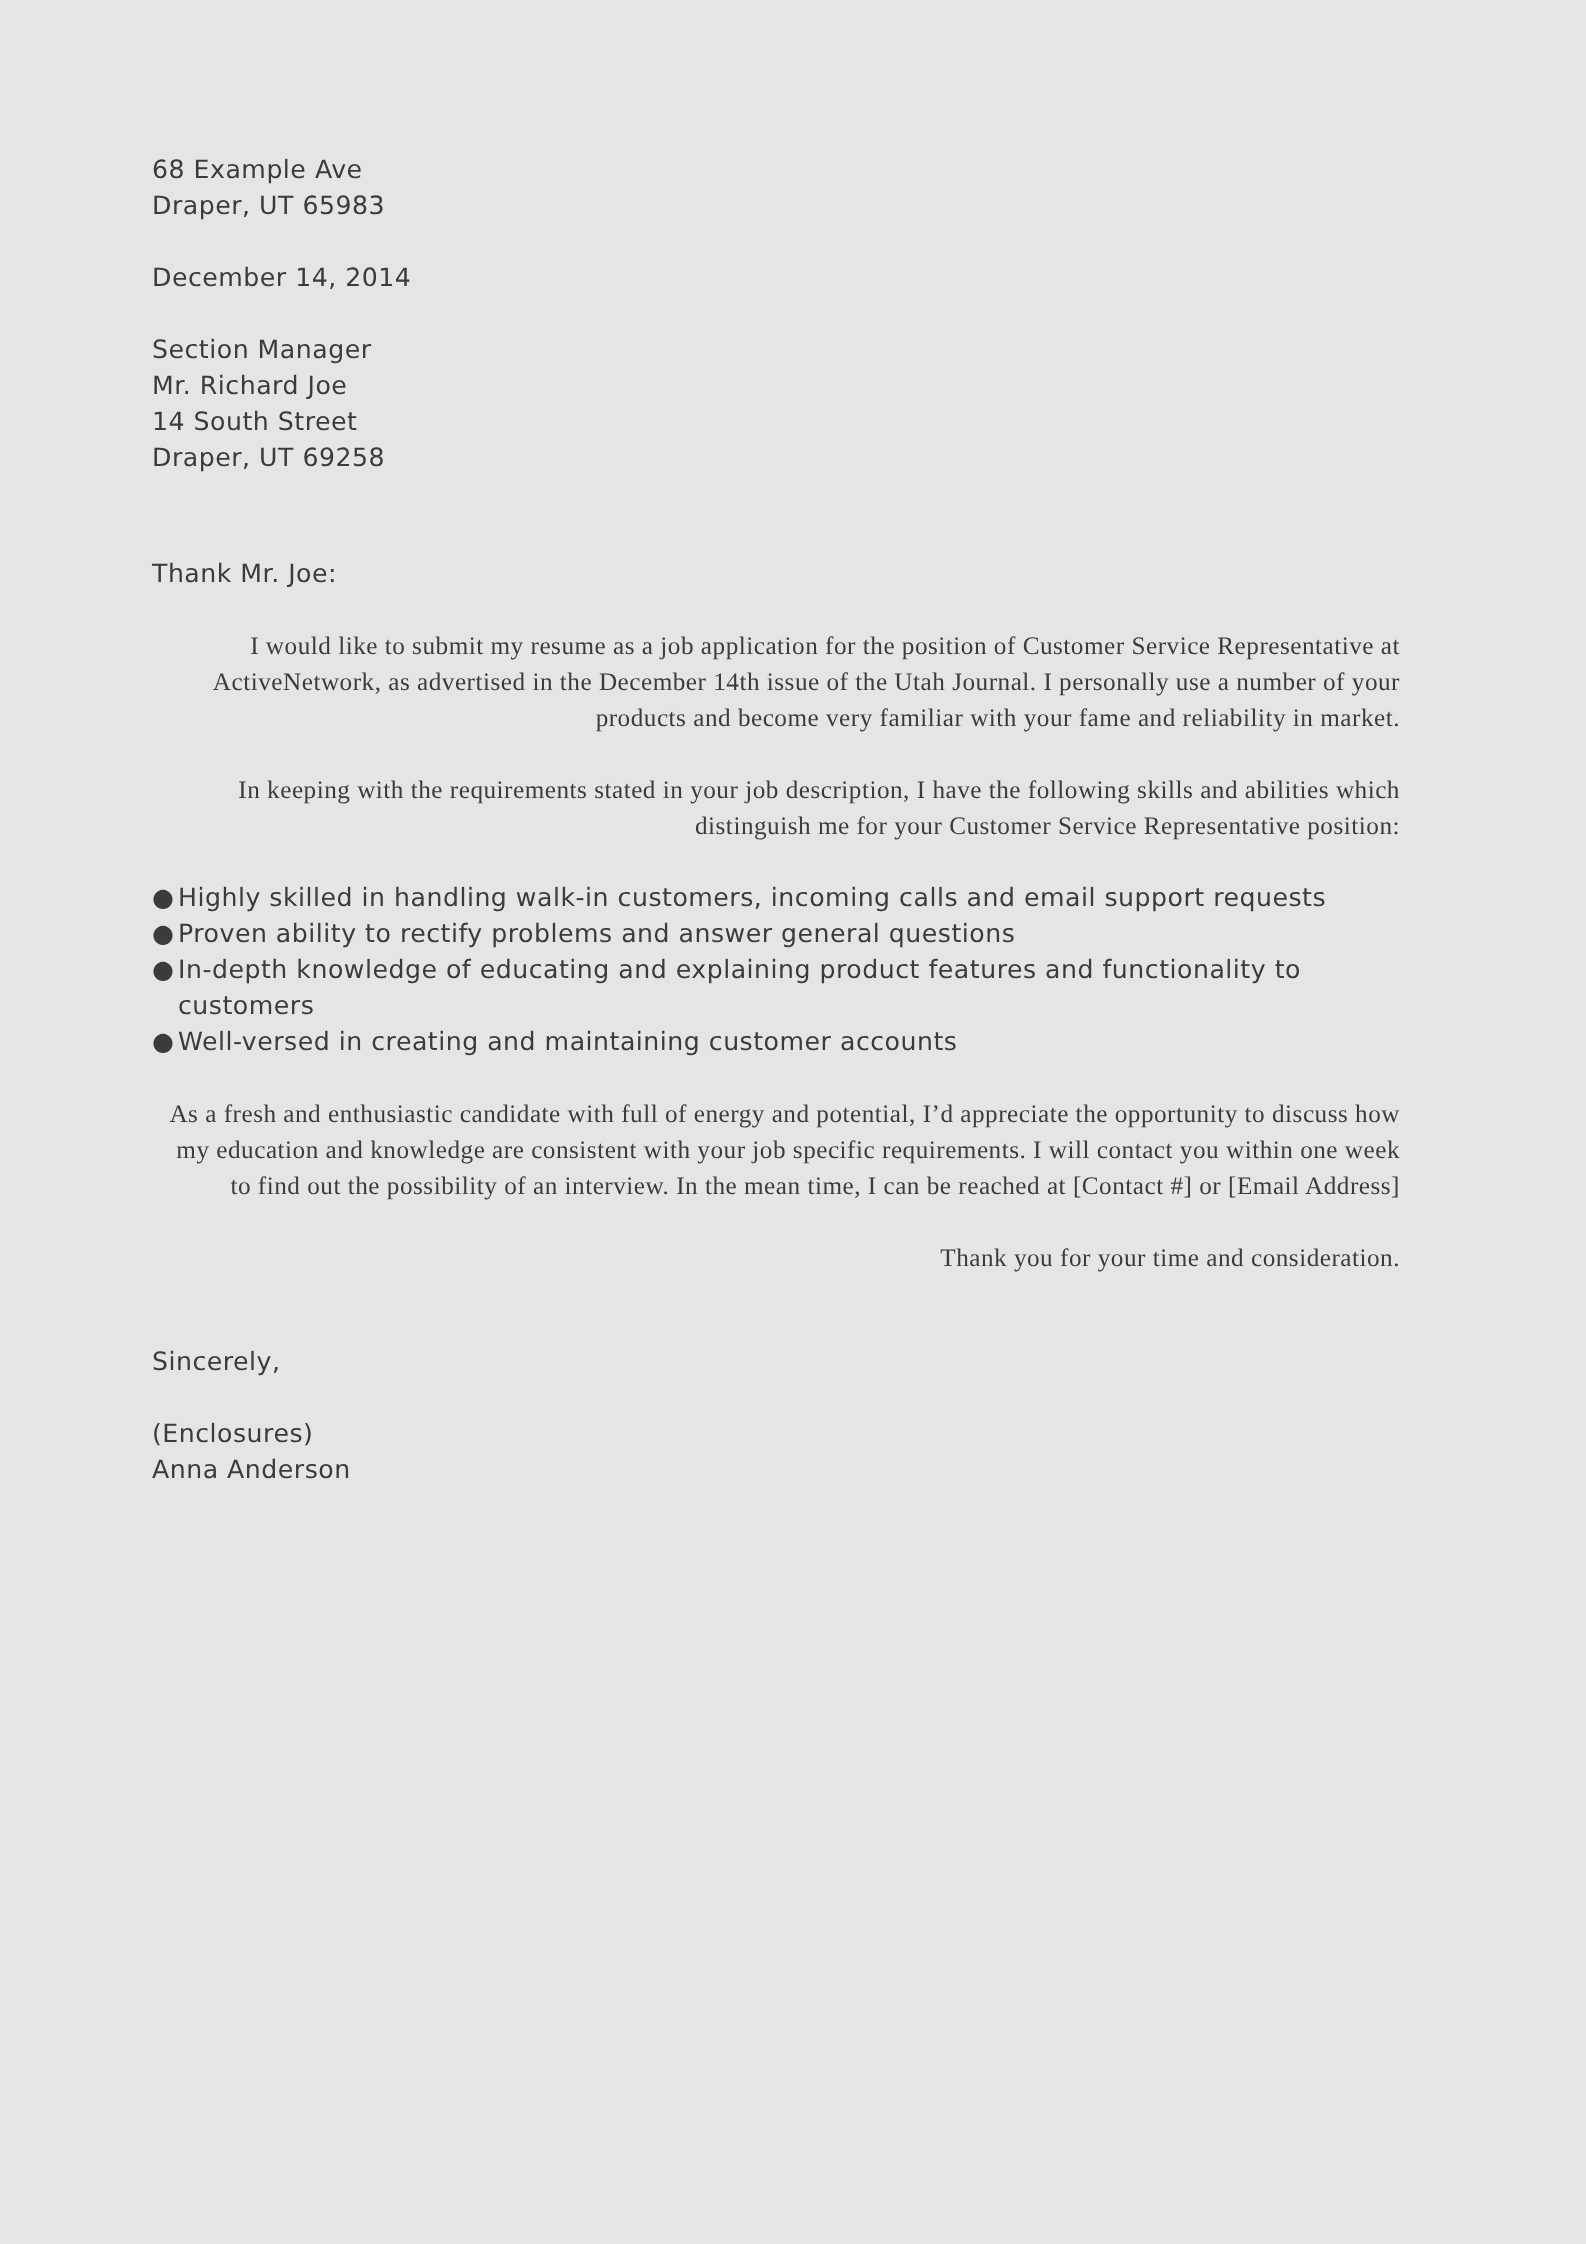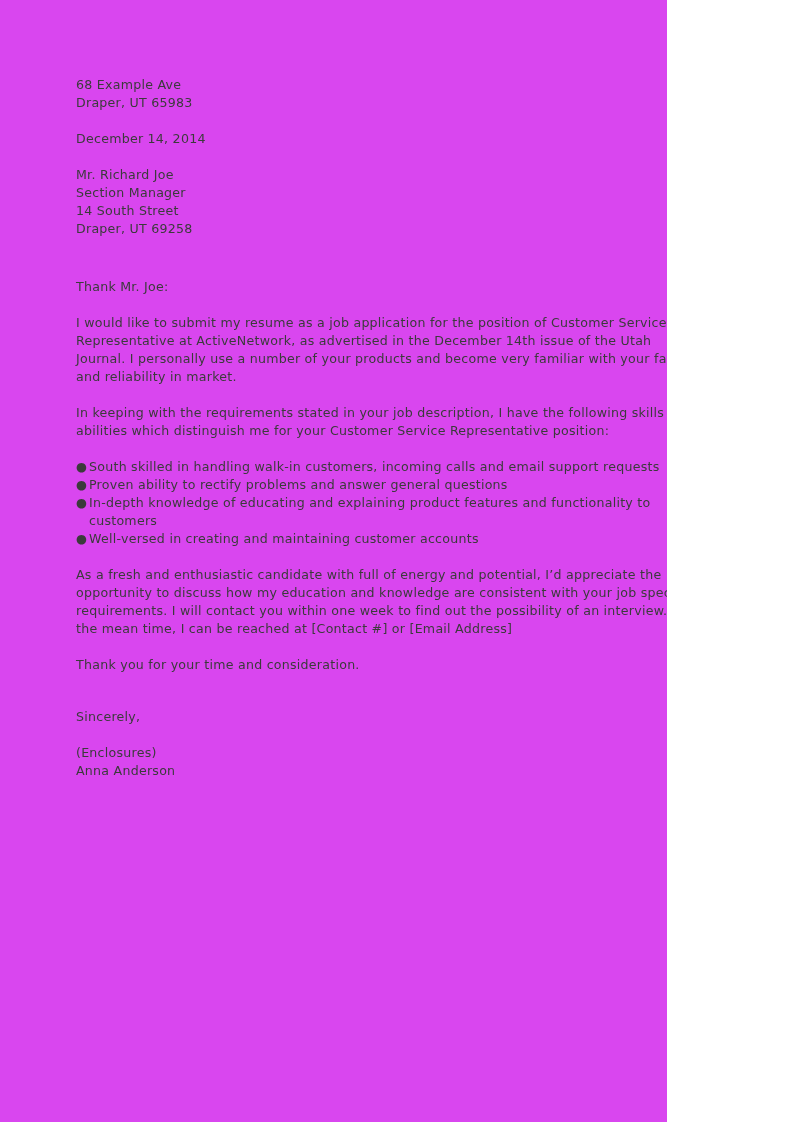--- a/index.html
+++ b/index.html
@@ -2,23 +2,23 @@
 <html><head>
 <meta charset="utf-8">
 <style>
   html, body {
     margin: 0;
     padding: 0;
     background: #ffffff;
   }
   .page {
     position: relative;
-    width: 667px;
+    width: 793px;
     height: 1122px;
-    background: #d946ef;
+    background: #e5e5e5;
     overflow: hidden;
     font-family: "DejaVu Sans", "Liberation Sans", sans-serif;
   }
   .letter {
     position: absolute;
     left: 76px;
     top: 76px;
     width: 624px;
     color: #3b3b3b;
     font-size: 12.6px;
@@ -31,21 +31,22 @@
   }
   .line {
     display: block;
     white-space: pre-wrap;
   }
   .gap-sm { height: 18px; }
   .gap-lg { height: 34px; }
   .gap-xl { height: 40px; }
   .para {
     margin: 0;
-    text-align: left;
+    text-align: right;
+    font-family: Liberation Serif, serif;
   }
   .bullets {
     margin: 0;
     padding: 0;
     list-style: none;
   }
   .bullets li {
     position: relative;
     padding-left: 13px;
     margin: 0;
@@ -71,22 +72,22 @@
 
     <div class="gap-sm"></div>
 
     <div class="block">
       <span class="line">December 14, 2014</span>
     </div>
 
     <div class="gap-sm"></div>
 
     <div class="block">
+      <span class="line">Section Manager</span>
       <span class="line">Mr. Richard Joe</span>
-      <span class="line">Section Manager</span>
       <span class="line">14 South Street</span>
       <span class="line">Draper, UT 69258</span>
     </div>
 
     <div class="gap-xl"></div>
 
     <div class="block">
       <span class="line">Thank Mr. Joe:</span>
     </div>
 
@@ -96,21 +97,21 @@
 
     <div class="gap-sm"></div>
 
     <p class="para">In keeping with the requirements stated in your job description, I have the following skills and abilities which distinguish me for your Customer Service Representative position:</p>
 
     <div class="gap-sm"></div>
 
     <ul class="bullets">
       <li>
         <span class="dot">●</span>
-        <span>South skilled in handling walk-in customers, incoming calls and email support requests</span>
+        <span>Highly skilled in handling walk-in customers, incoming calls and email support requests</span>
       </li>
       <li>
         <span class="dot">●</span>
         <span>Proven ability to rectify problems and answer general questions</span>
       </li>
       <li>
         <span class="dot">●</span>
         <span>In-depth knowledge of educating and explaining product features and functionality to customers</span>
       </li>
       <li>

